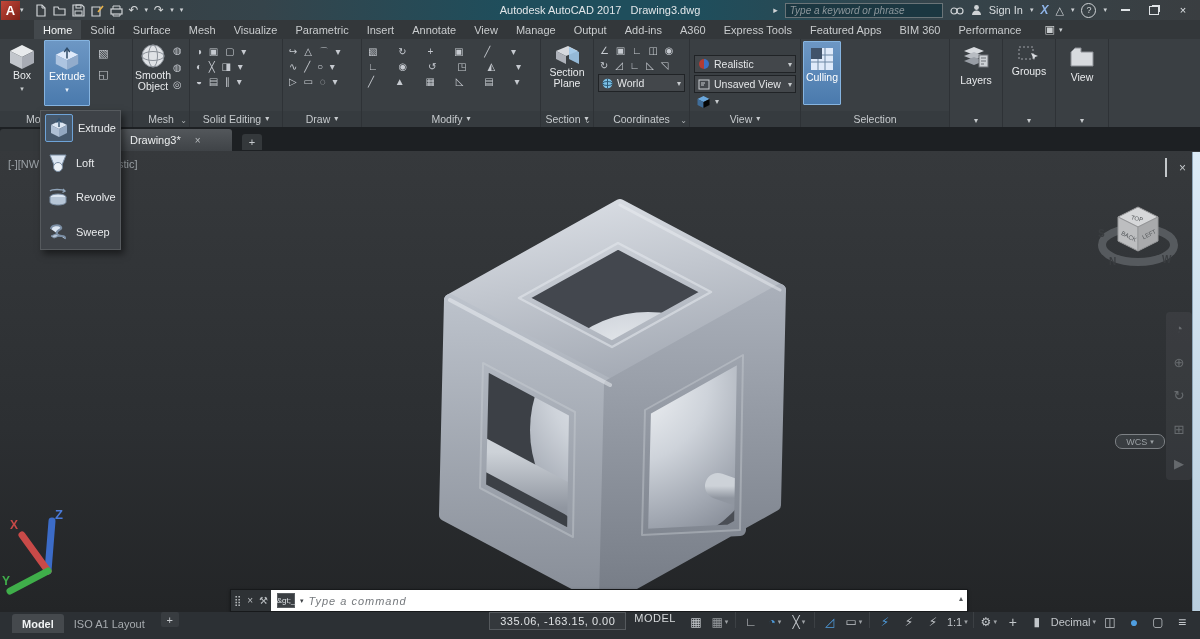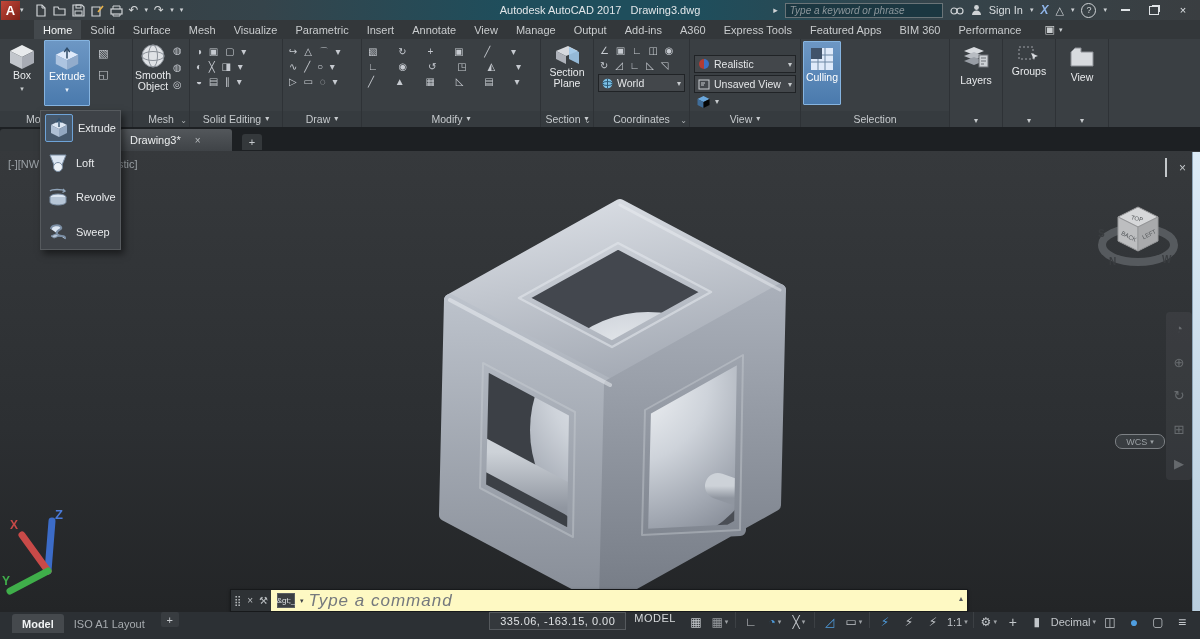--- a/index.html
+++ b/index.html
@@ -89,25 +89,25 @@
     box-shadow:3px 4px 7px rgba(0,0,0,.5);z-index:50;display:flex;flex-direction:column}
   .mitem{flex:1;display:flex;align-items:center;gap:5px;padding-left:4px;color:#e8eaec;font-size:11px}
   .mic{width:26px;height:26px;display:flex;align-items:center;justify-content:center;border-radius:2px}
   .mic.sel{border:1px solid #6ea3d8;background:#46586c}
 
   
   #cmdbar{left:230px;top:589px;width:736px;height:21px;display:flex;border:1px solid #17191b;
     box-shadow:0 1px 3px rgba(0,0,0,.4)}
   #cmd-left{width:40px;background:#2e3235;display:flex;align-items:center;justify-content:space-around;
     color:#b9bdc0;font-size:10px}
-  #cmd-input{flex:1;background:#fef9c3;display:flex;align-items:center;gap:5px;padding:0 6px;position:relative}
+  #cmd-input{flex:1;background:#ffffff;display:flex;align-items:center;gap:5px;padding:0 6px;position:relative}
   #cmd-chip{width:16px;height:13px;background:#3a3e42;border:1px solid #5a5e62;color:#dfe3e6;
     font-size:8px;display:flex;align-items:center;justify-content:center}
   #cmd-chip-caret{font-size:7px;color:#3e4246}
-  #cmd-text{color:#75797d;font-size:17px;font-style:italic;letter-spacing:1px}
+  #cmd-text{color:#75797d;font-size:11px;font-style:italic;letter-spacing:1px}
   #cmd-collapse{position:absolute;right:4px;top:4px;font-size:8px;color:#55585b}
 
   
   #statusbar{left:0;top:612px;width:1200px;height:27px;background:#2c3034;display:flex;align-items:flex-start;
     font-size:11px;color:#c2c6ca}
   .ltab{height:19px;display:flex;align-items:center;padding:0 10px;border-radius:3px 3px 0 0;margin-top:2px}
   #ltab-model{background:#45494d;color:#f1f3f4;font-weight:bold;margin-left:12px}
   #ltab-layout{color:#a7abaf}
   #ltab-plus{width:18px;height:15px;background:#383c40;border-radius:2px;display:flex;align-items:center;
     justify-content:center;color:#c6cacd;margin-left:6px}

